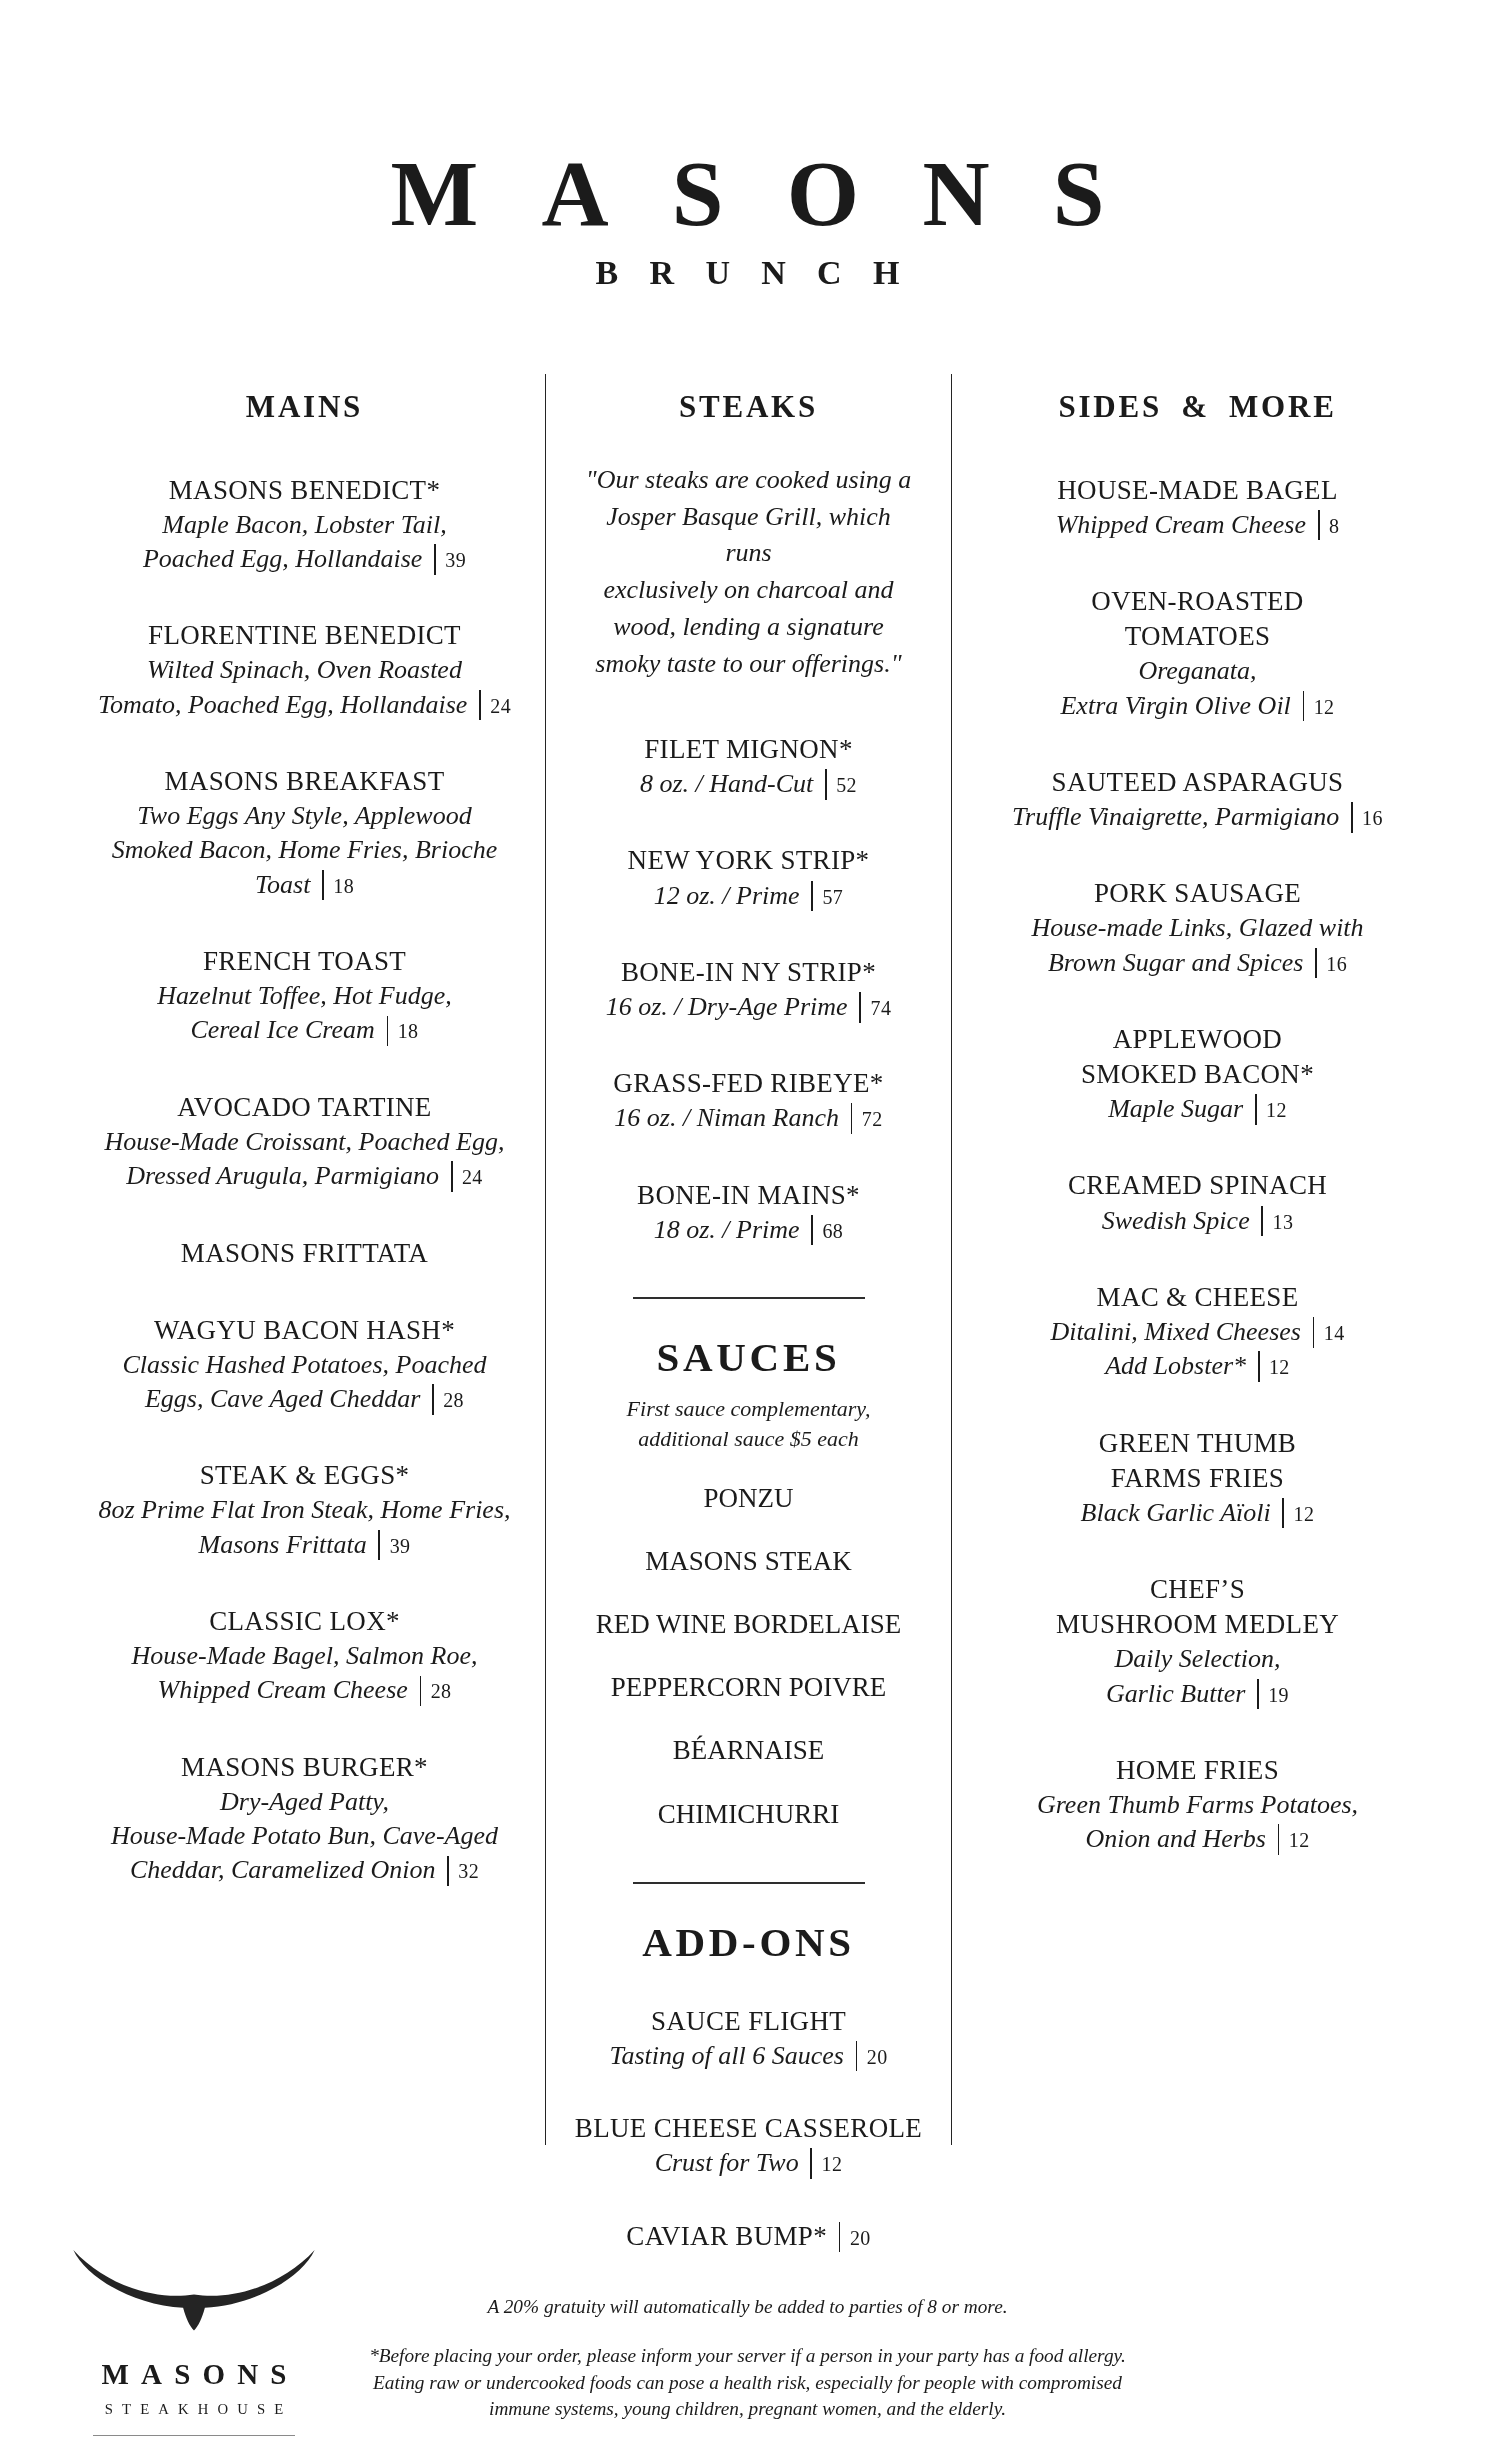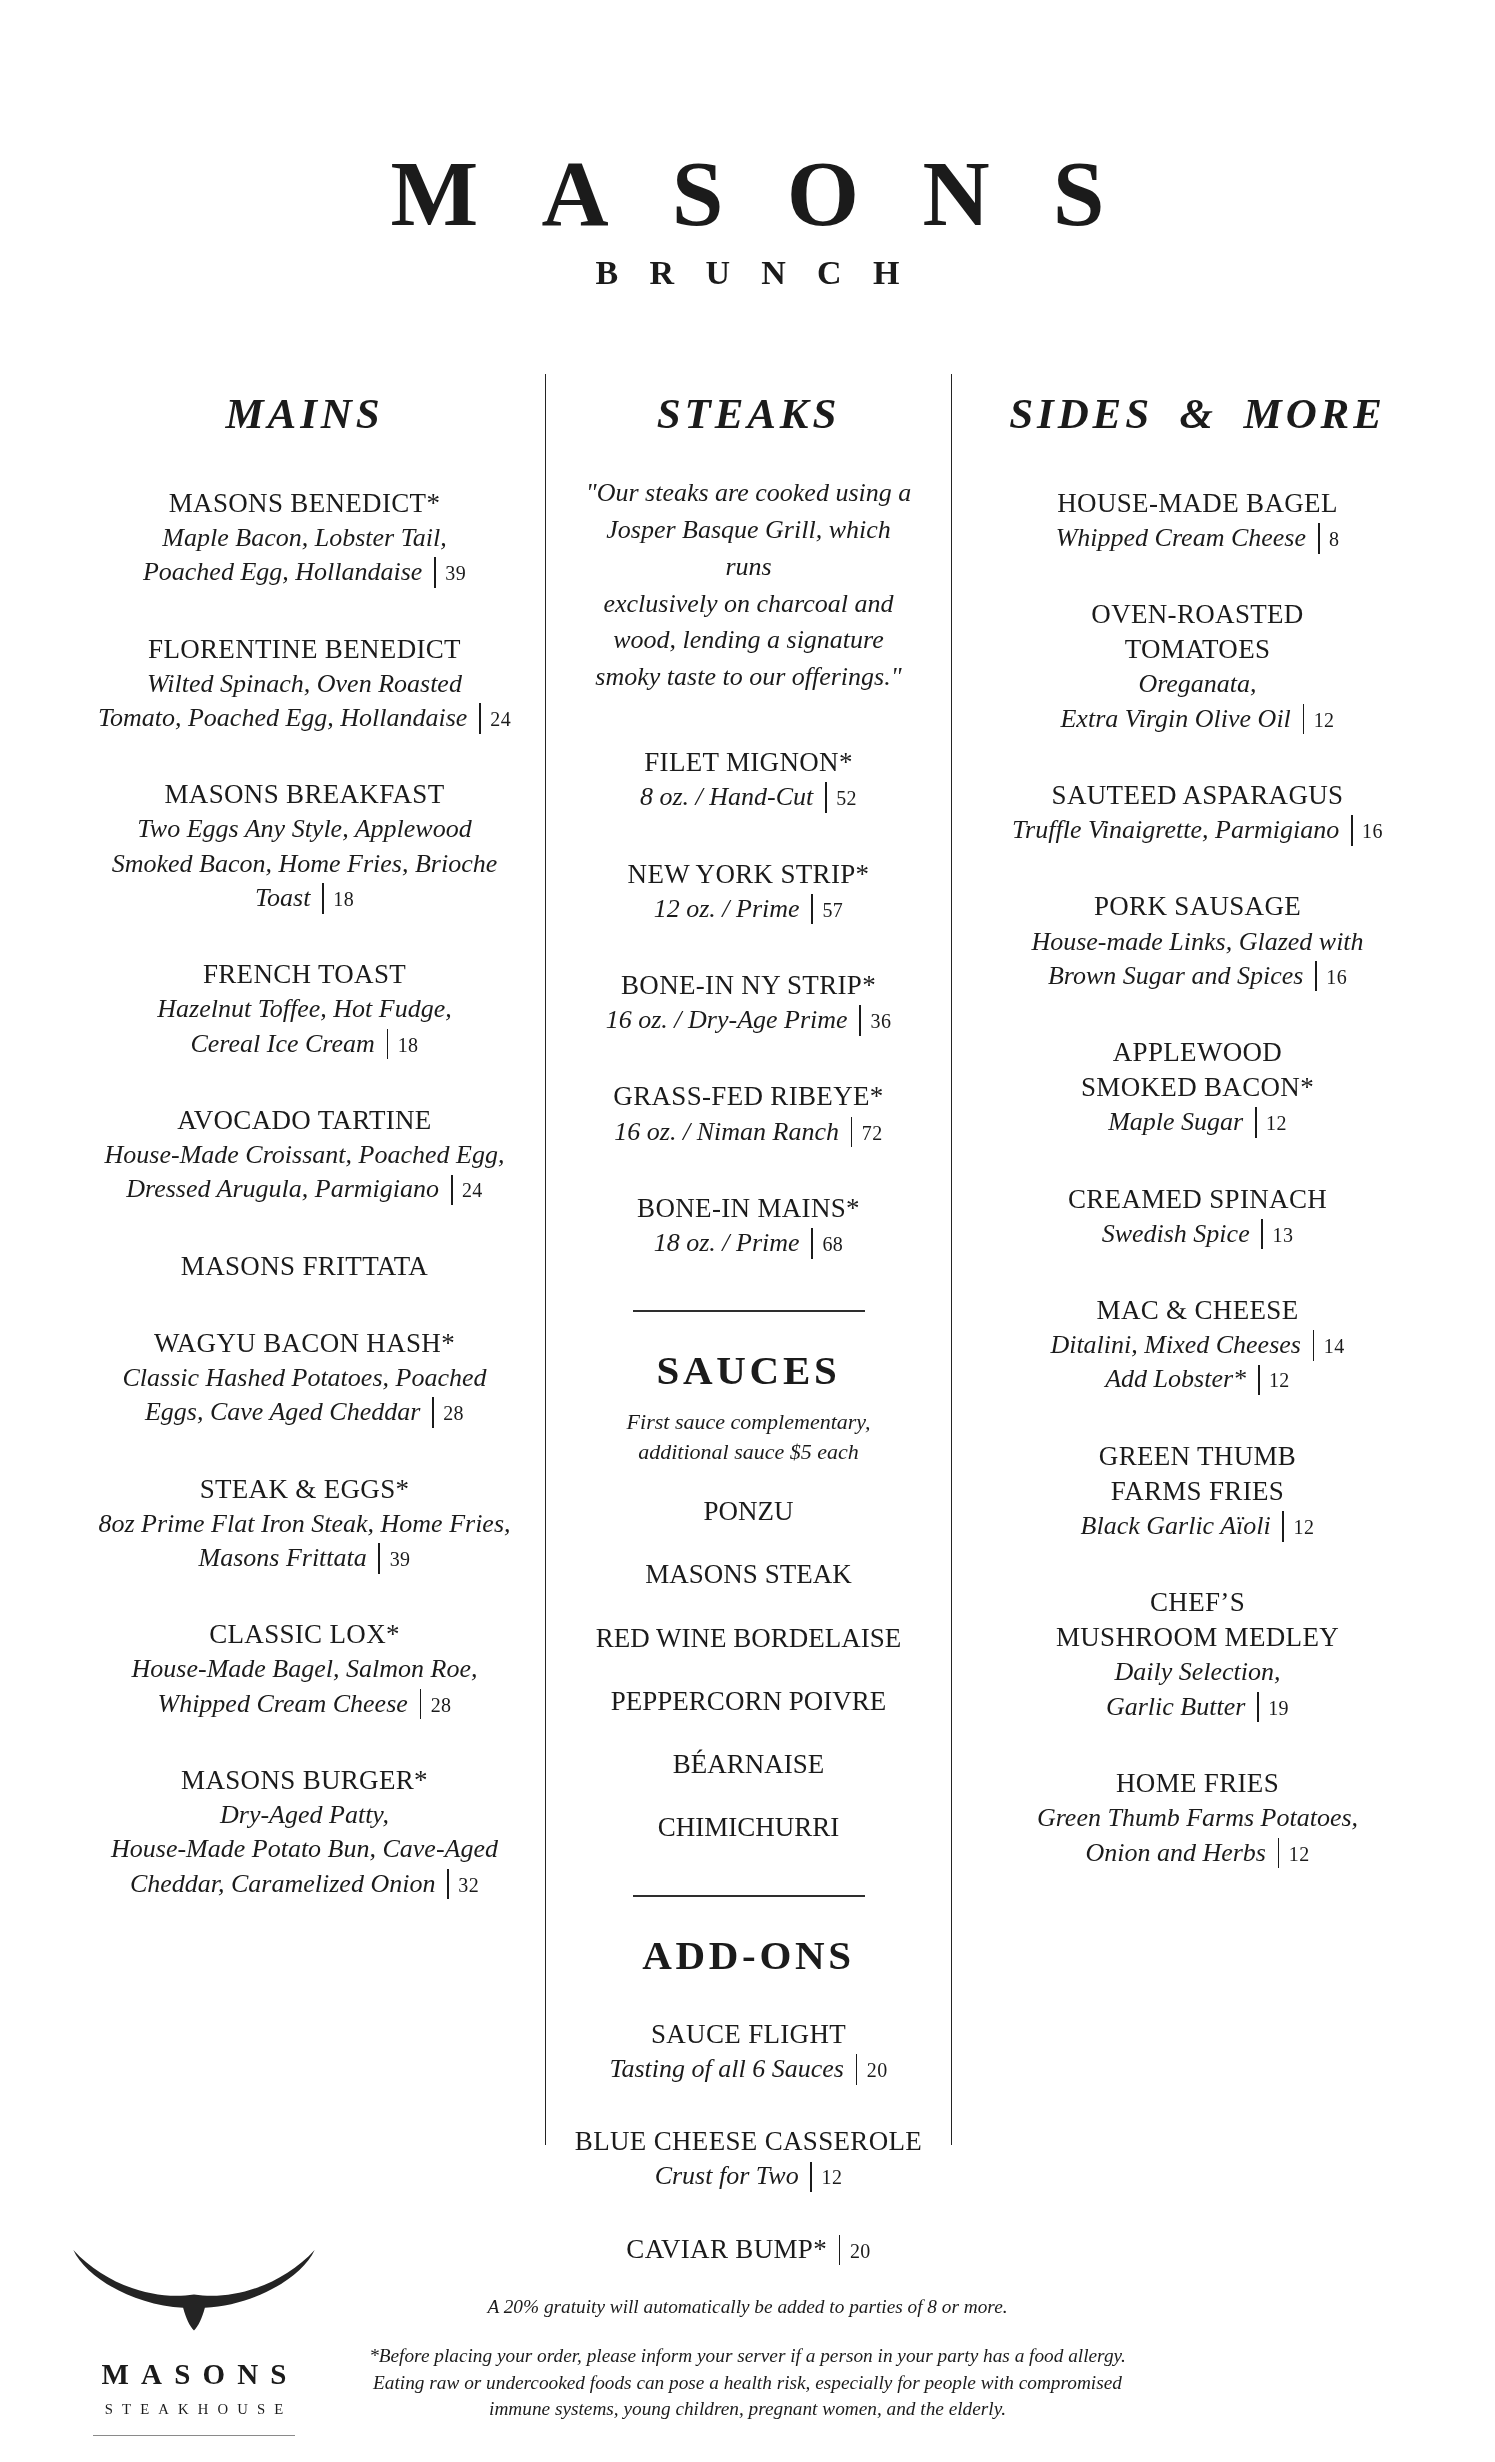--- a/index.html
+++ b/index.html
@@ -20,22 +20,22 @@
     font-weight:700;font-size:34px;margin-top:11.7px;
     letter-spacing:0.92em;text-indent:0.92em;
   }
   
   .menu{display:flex;margin:82px 52px 0 64px;height:1771px;}
   .col{text-align:center;box-sizing:border-box;}
   .col-mains{width:482px;border-right:1.8px solid #242424;padding:0 3.5px;}
   .col-steaks{width:406px;border-right:1.8px solid #242424;padding:0 5.9px;}
   .col-sides{flex:1;padding:0 4.7px;}
   .col-heading{
-    font-weight:700;font-size:43px;margin:15.2px 0 0;
-    letter-spacing:0.09em;word-spacing:0.28em;line-height:1.1;font-style:italic;
+    font-weight:700;font-size:31px;margin:15.2px 0 0;
+    letter-spacing:0.09em;word-spacing:0.28em;line-height:1.1;
   }
   .sub-heading{
     font-weight:700;font-size:41px;margin:36px 0 0;
     letter-spacing:0.09em;line-height:1.1;
   }
   .quote{
     font-style:italic;font-size:26px;line-height:1.42;
     margin:38px auto 0;max-width:328px;white-space:pre-line;
   }
   .item{margin-top:42px;}
@@ -165,21 +165,21 @@
         <div class="item">
           <div class="item-name">FILET MIGNON*</div>
           <div class="item-desc">8 oz. / Hand-Cut<span class="price"><span class="bar"></span><span class="num">52</span></span></div>
         </div>
         <div class="item">
           <div class="item-name">NEW YORK STRIP*</div>
           <div class="item-desc">12 oz. / Prime<span class="price"><span class="bar"></span><span class="num">57</span></span></div>
         </div>
         <div class="item">
           <div class="item-name">BONE-IN NY STRIP*</div>
-          <div class="item-desc">16 oz. / Dry-Age Prime<span class="price"><span class="bar"></span><span class="num">36</span></span></div>
+          <div class="item-desc">16 oz. / Dry-Age Prime<span class="price"><span class="bar"></span><span class="num">74</span></span></div>
         </div>
         <div class="item">
           <div class="item-name">GRASS-FED RIBEYE*</div>
           <div class="item-desc">16 oz. / Niman Ranch<span class="price"><span class="bar"></span><span class="num">72</span></span></div>
         </div>
         <div class="item">
           <div class="item-name">BONE-IN MAINS*</div>
           <div class="item-desc">18 oz. / Prime<span class="price"><span class="bar"></span><span class="num">68</span></span></div>
         </div>
       </div>

